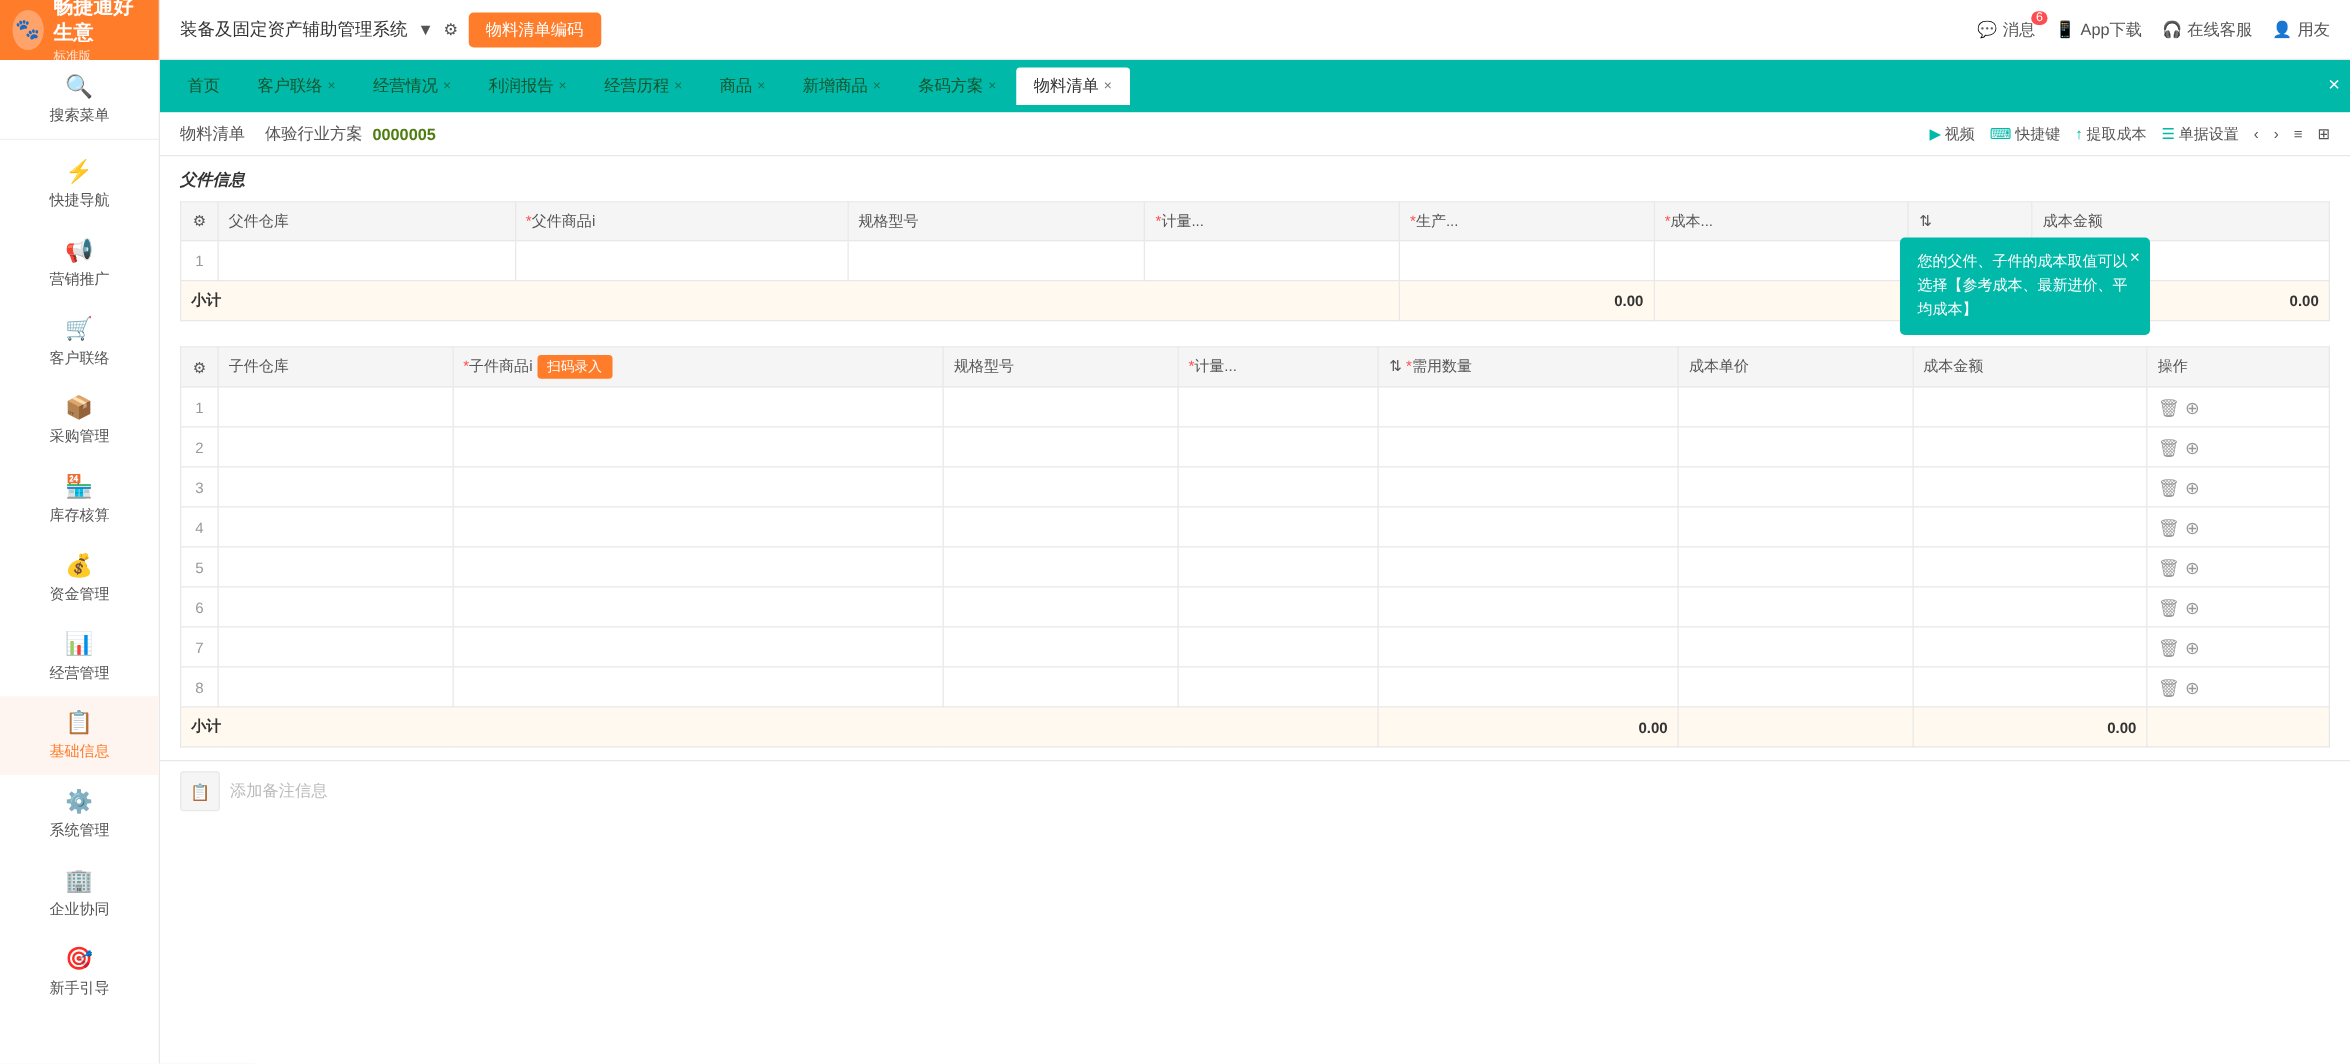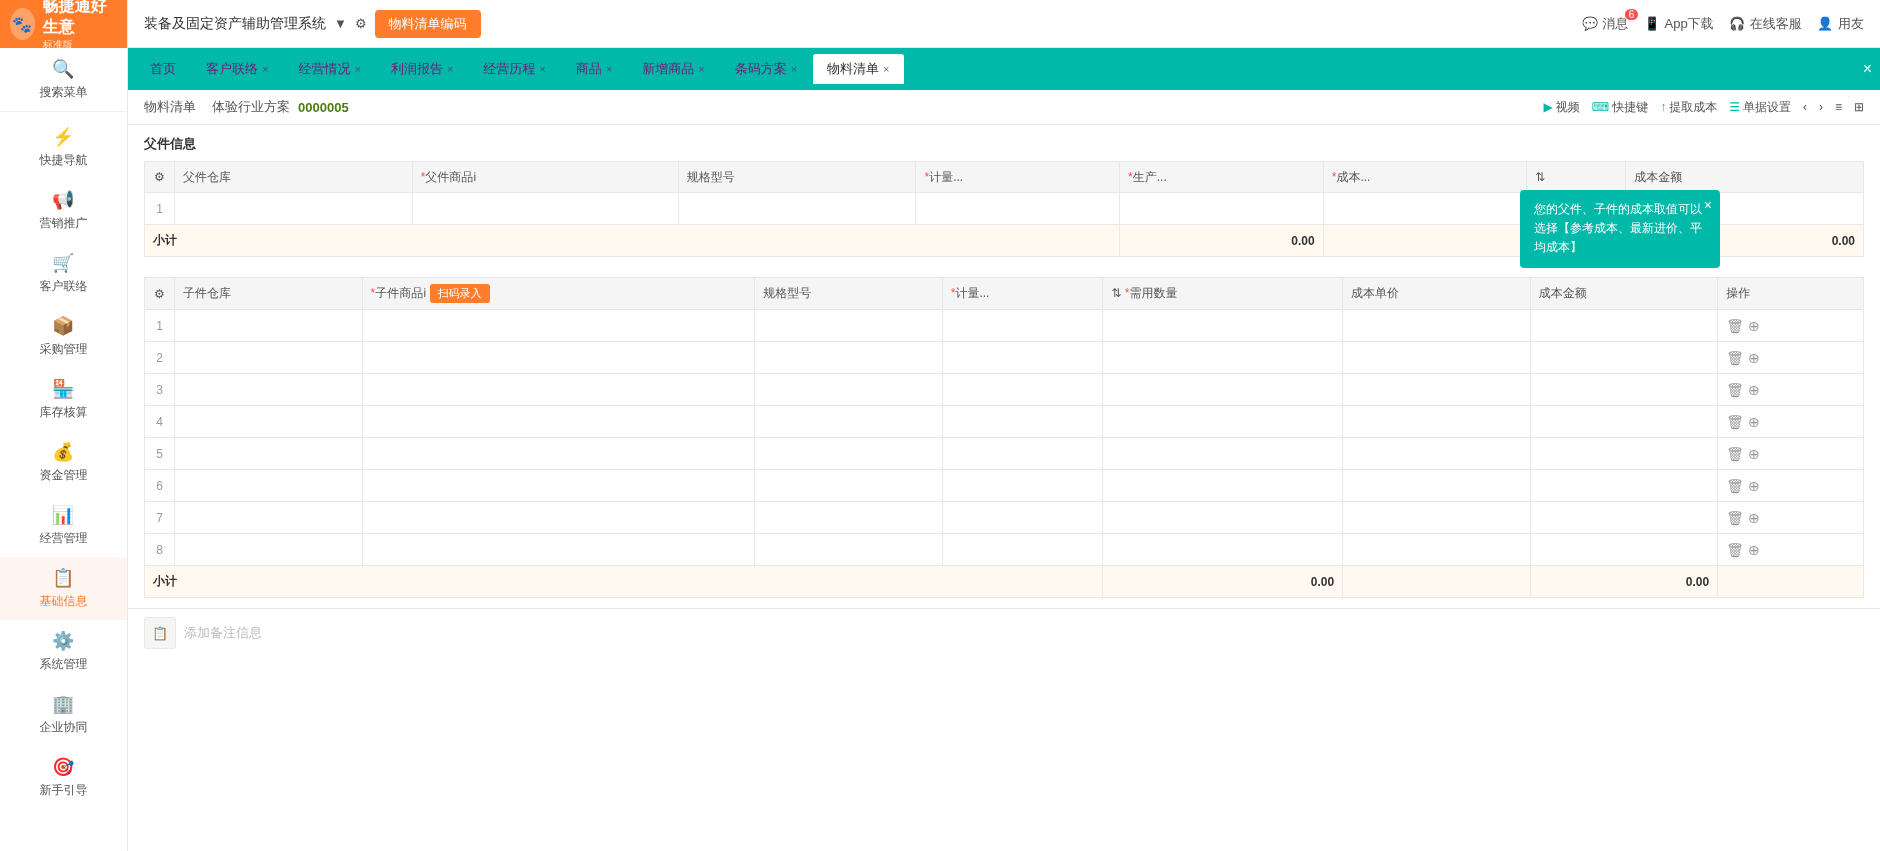--- a/index.html
+++ b/index.html
@@ -23,40 +23,40 @@
     .topbar { background: #fff; height: 48px; display: flex; align-items: center; padding: 0 16px; border-bottom: 1px solid #e8e8e8; justify-content: space-between; }
     .topbar-left { display: flex; align-items: center; gap: 8px; justify-content: flex-end; }
     .topbar-title { font-size: 14px; color: #333; }
     .topbar-select { display: flex; align-items: center; gap: 4px; cursor: pointer; color: #555; }
     .topbar-btn { background: #ff7c2a; color: #fff; border: none; border-radius: 4px; padding: 5px 14px; cursor: pointer; font-size: 13px; }
     .topbar-right { display: flex; align-items: center; gap: 16px; color: #555; font-size: 13px; }
     .topbar-right-item { display: flex; align-items: center; gap: 4px; cursor: pointer; position: relative; }
 
     
     .navtabs { background: #00b9a9; display: flex; align-items: center; height: 42px; padding: 0 8px; gap: 2px; }
-    .navtab { color: #701a75; padding: 6px 14px; cursor: pointer; border-radius: 3px 3px 0 0; font-size: 13px; white-space: nowrap; display: flex; align-items: center; gap: 4px; }
+    .navtab { color: #14532d; padding: 6px 14px; cursor: pointer; border-radius: 3px 3px 0 0; font-size: 13px; white-space: nowrap; display: flex; align-items: center; gap: 4px; }
     .navtab.active { background: #fff; color: #333; }
     .navtab .close-x { font-size: 11px; opacity: 0.7; }
     .navtab-close-all { margin-left: auto; color: #fff; cursor: pointer; font-size: 16px; }
 
     
     .content { flex: 1; overflow-y: auto; background: #fff; }
 
     
     .page-header { display: flex; align-items: center; padding: 8px 16px; border-bottom: 1px solid #e8e8e8; background: #fff; gap: 16px; }
     .breadcrumb { display: flex; align-items: center; gap: 8px; font-size: 13px; color: #555; }
     .breadcrumb-sep { color: #999; }
     .breadcrumb-code { color: #4d7c0f; font-weight: bold; }
     .page-tools { margin-left: auto; display: flex; align-items: center; gap: 12px; font-size: 12px; color: #555; }
     .page-tools-item { display: flex; align-items: center; gap: 3px; cursor: pointer; }
     .page-tools-item .icon { color: #00b9a9; }
 
     
     .section { padding: 10px 16px; }
-    .section-title { font-size: 13px; font-weight: bold; color: #333; margin-bottom: 8px; }
+    .section-title { font-size: 13px; font-weight: bold; color: #333; margin-bottom: 8px; font-style: italic; }
 
     
     .data-table { width: 100%; border-collapse: collapse; font-size: 12px; }
     .data-table th { background: #f5f5f5; border: 1px solid #e8e8e8; padding: 6px 8px; text-align: left; color: #555; font-weight: normal; white-space: nowrap; }
     .data-table td { border: 1px solid #e8e8e8; padding: 4px 8px; color: #333; height: 32px; }
     .data-table tr.subtotal td { background: #fff9f0; font-weight: bold; }
     .data-table .row-num { color: #999; text-align: center; width: 30px; }
     .data-table .gear-cell { text-align: center; width: 30px; }
 
     .scan-btn { background: #ff7c2a; color: #fff; border: none; border-radius: 3px; padding: 2px 8px; font-size: 11px; cursor: pointer; }

